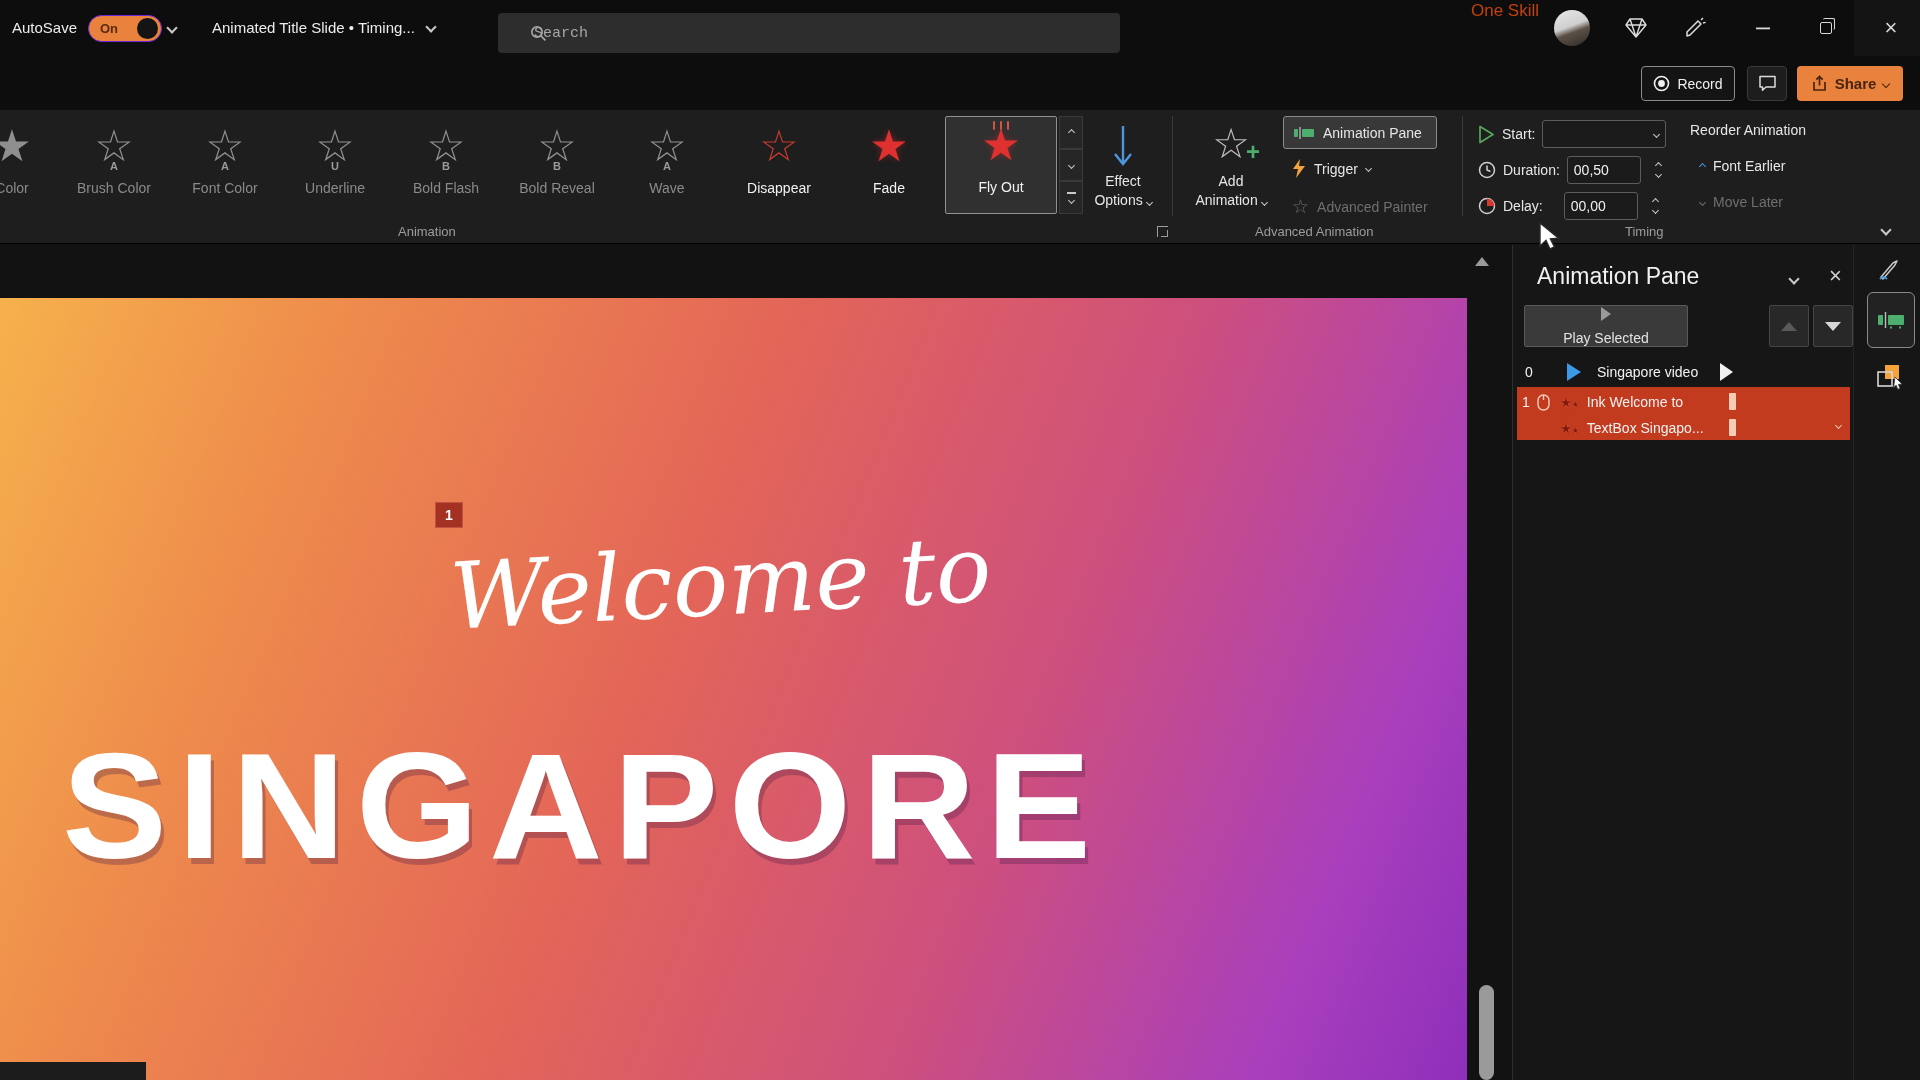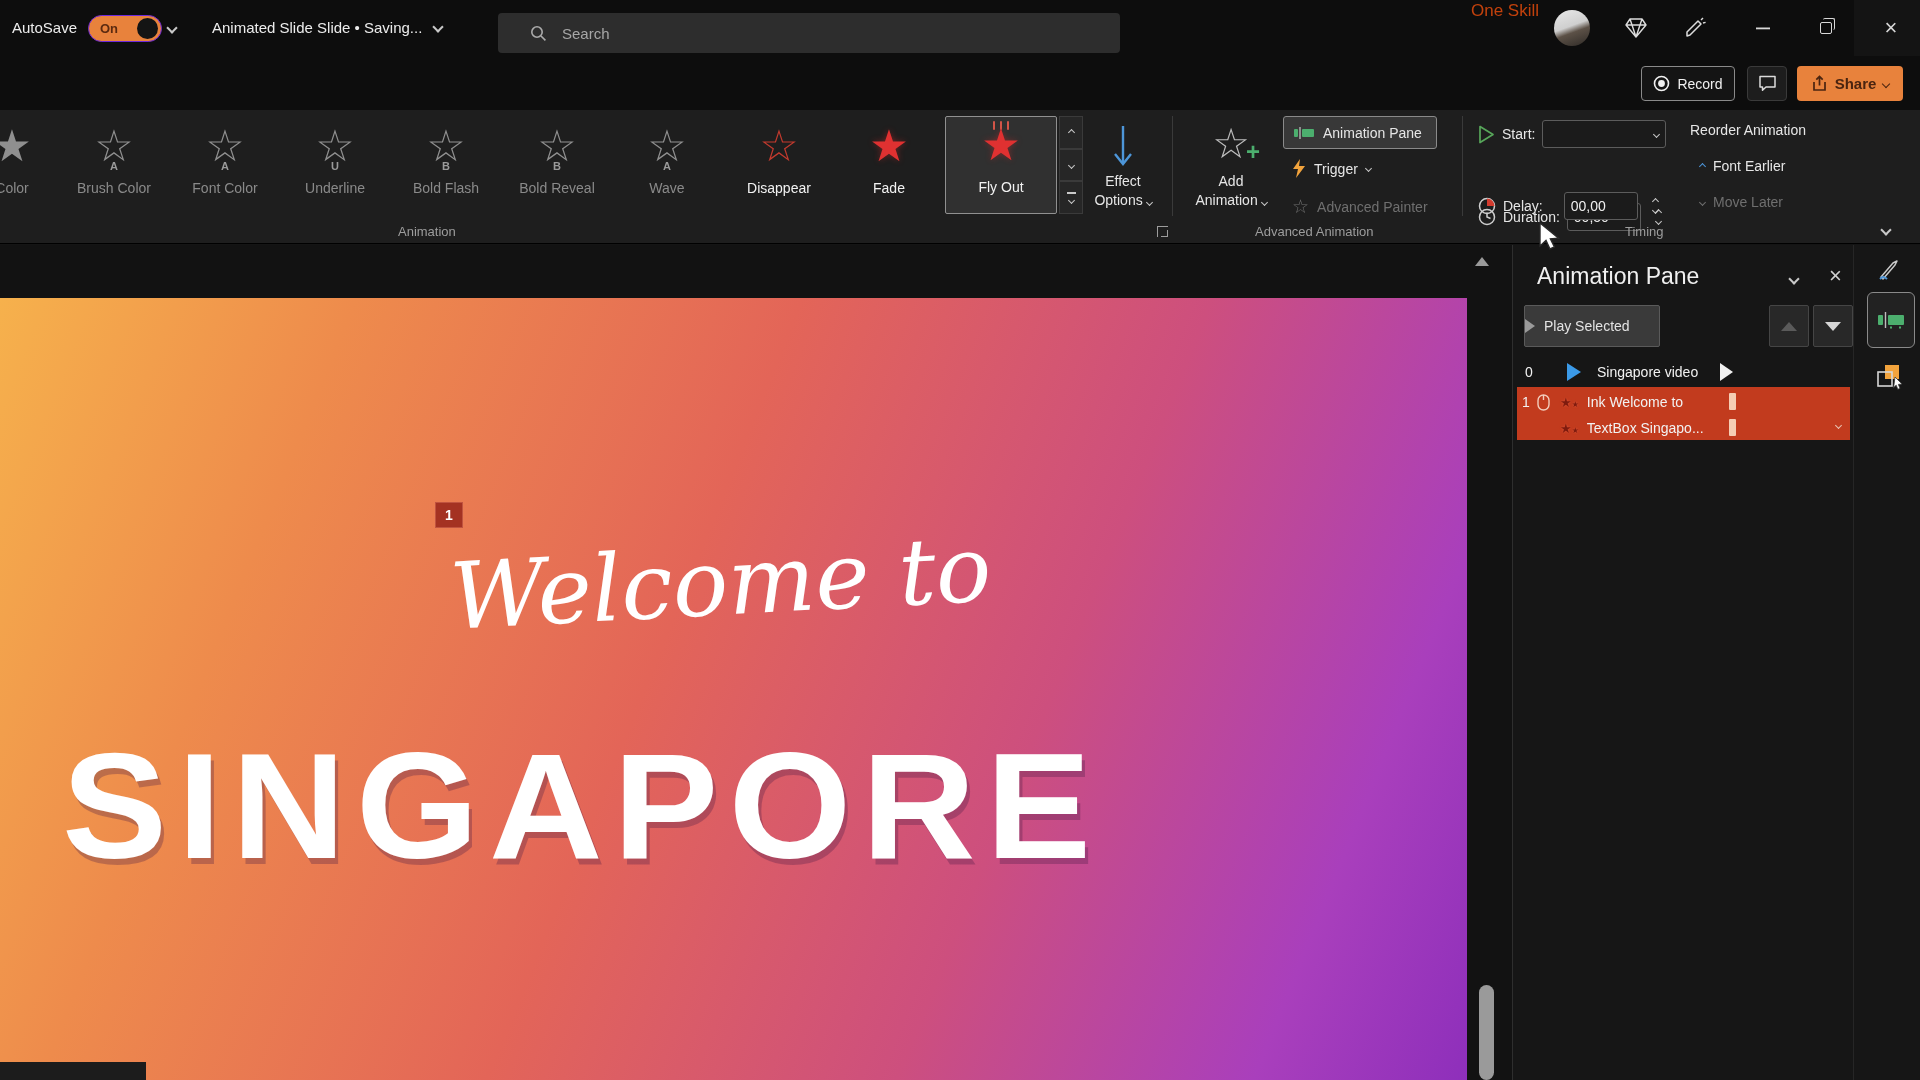--- a/index.html
+++ b/index.html
@@ -86,21 +86,21 @@
   .video-strip{ position:absolute; left:0; top:764px; width:146px; height:18px; background:#1c1c1c; }
   .slide-scroll-up{ position:absolute; left:1471px; top:8px; width:22px; height:16px; display:flex; align-items:center; justify-content:center; }
   .slide-scroll-thumb{ position:absolute; left:1479px; top:740px; width:15px; height:95px; background:#9a9a9a; border-radius:8px; }
   .pane-divider{ position:absolute; left:1512px; top:0; width:1px; height:835px; background:#2e2e2e; }
 
   
   .pane{ position:absolute; left:1513px; top:0; width:340px; height:835px; background:#161616; }
   .pane-title{ position:absolute; left:24px; top:18px; font-size:23px; color:#f0f0f0; }
   .pane-collapse{ position:absolute; left:277px; top:30px; }
   .pane-close{ position:absolute; left:316px; top:20px; font-size:22px; color:#d0d0d0; line-height:22px; }
-  .play-selected{ position:absolute; left:11px; top:60px; width:136px; height:42px; background:#3a3a3a; border:1px solid #5a5a5a; border-radius:2px; display:flex; align-items:center; gap:9px; font-size:14px; color:#e3e3e3; }
+  .play-selected{ position:absolute; left:11px; top:60px; width:164px; height:42px; background:#3a3a3a; border:1px solid #5a5a5a; border-radius:2px; display:flex; align-items:center; justify-content:center; gap:9px; font-size:14px; color:#e3e3e3;flex-direction:column; }
   .reorder-btn{ position:absolute; top:60px; width:40px; height:42px; background:#282828; border:1px solid #454545; border-radius:2px; display:flex; align-items:center; justify-content:center; }
   .pane-row{ position:absolute; left:4px; width:336px; height:26px; display:flex; align-items:center; font-size:14px; color:#f2f2f2; }
   .sel-block{ position:absolute; left:4px; top:142px; width:333px; height:53px; background:#C23B1E; }
   .tl-bar{ position:absolute; width:7px; height:17px; background:#F5CDB4; border-radius:1px; }
   .sparkle{ font-size:13px; color:#7e1b0e; text-shadow:0 0 2px rgba(255,120,90,.5); }
 
   
   .rtoolbar{ position:absolute; left:1853px; top:0; width:67px; height:835px; background:#161616; border-left:1px solid #262626; }
   .rt-active-box{ position:absolute; left:13px; top:47px; width:48px; height:56px; border:1px solid #8a8a8a; border-radius:6px; display:flex; align-items:center; justify-content:center; background:#222; }
   .rt-icon{ position:absolute; left:21px; display:flex; align-items:center; justify-content:center; }
@@ -114,29 +114,29 @@
 <div id="app">
 
   <div class="titlebar">
     <span class="autosave-label">AutoSave</span>
     <div class="toggle">
       <span class="on">On</span>
       <span class="knob"></span>
     </div>
     <span class="caret-extra chev"></span>
     <div class="doc-title row">
-      <span>Animated Slide Slide  •  Saving...</span>
+      <span>Animated Title Slide  •  Timing...</span>
       <span class="chev"></span>
     </div>
     <div class="searchbox">
       <svg width="17" height="17" viewBox="0 0 17 17" style="position:absolute;left:32px;">
         <circle cx="7" cy="7" r="5.2" fill="none" stroke="#ababab" stroke-width="1.6"></circle>
         <line x1="11" y1="11" x2="15.4" y2="15.4" stroke="#ababab" stroke-width="1.6"></line>
       </svg>
-      <input style="margin-left: 28px;" placeholder="Search">
+      <input style=" font-family: Liberation Mono, monospace;" placeholder="Search">
     </div>
     <span class="user-name">One Skill</span>
     <div class="avatar"></div>
     <div class="tb-icon" style="left:1622px;">
       <svg width="22" height="20" viewBox="0 0 22 20">
           <path d="M5 1 L17 1 L21 7 L11 19 L1 7 Z M1 7 H21 M5 1 L11 19 L17 1 M11 19" fill="none" stroke="#dcdcdc" stroke-width="1.4" stroke-linejoin="round"></path>
         </svg>
     </div>
     <div class="tb-icon" style="left:1681px;">
       <svg width="24" height="22" viewBox="0 0 24 22">
@@ -288,21 +288,21 @@
     <div class="timing-row" style="left:1478px; top:10px;">
       <svg width="17" height="19" viewBox="0 0 17 19">
         <path d="M2 1.5 L15 9.5 L2 17.5 Z" fill="none" stroke="#57A65A" stroke-width="1.7" stroke-linejoin="round"></path>
       </svg>
       <span>Start:</span>
       <div class="t-input" style="width:124px; justify-content:space-between;">
         <span></span>
         <span class="chev sm"></span>
       </div>
     </div>
-    <div class="timing-row" style="left:1478px; top:46px;margin-top:47px;">
+    <div class="timing-row" style="left:1478px; top:46px;">
       <svg width="18" height="18" viewBox="0 0 18 18">
         <circle cx="9" cy="9" r="7.5" fill="none" stroke="#cfcfcf" stroke-width="1.5"></circle>
         <path d="M9 4.5 V9 L12.5 10.5" fill="none" stroke="#cfcfcf" stroke-width="1.5"></path>
       </svg>
       <span>Duration:</span>
       <div class="t-input" style="width:74px;">
         <span>00,50</span>
       </div>
       <span class="spin">
           <span class="chev sm up"></span>

